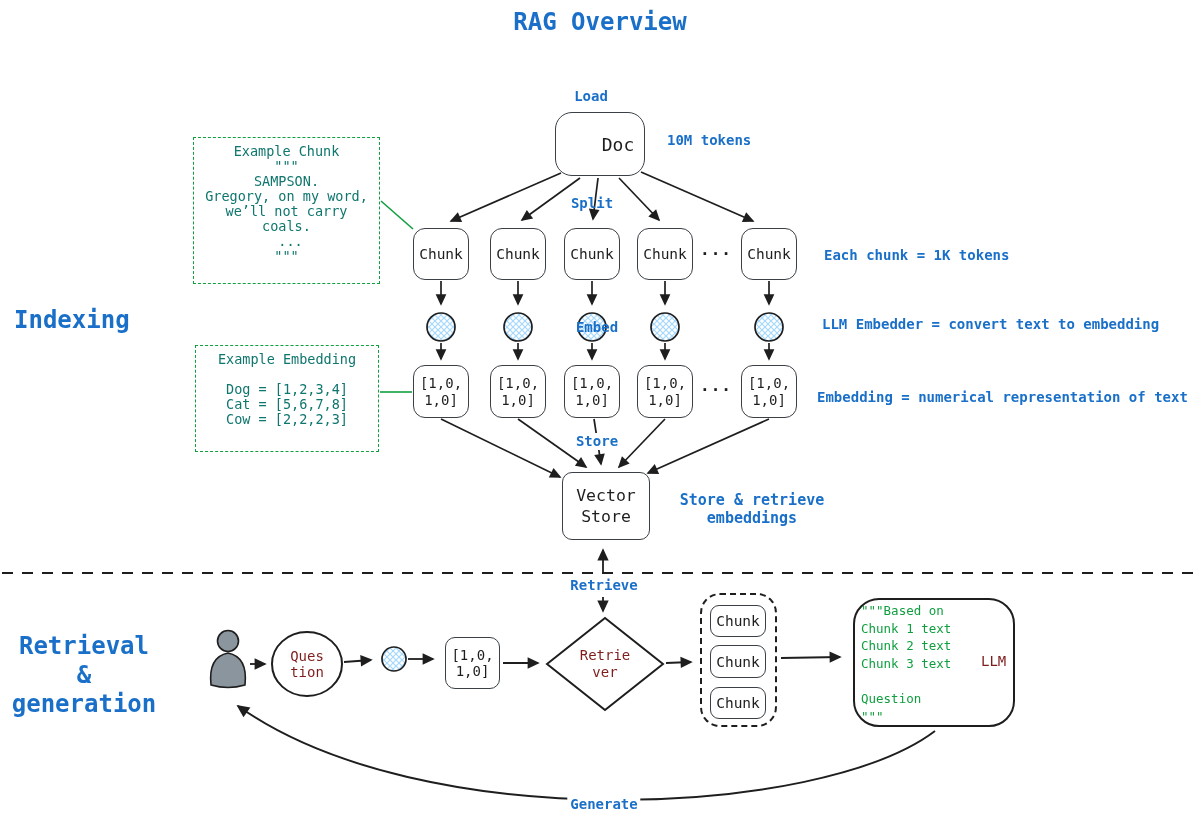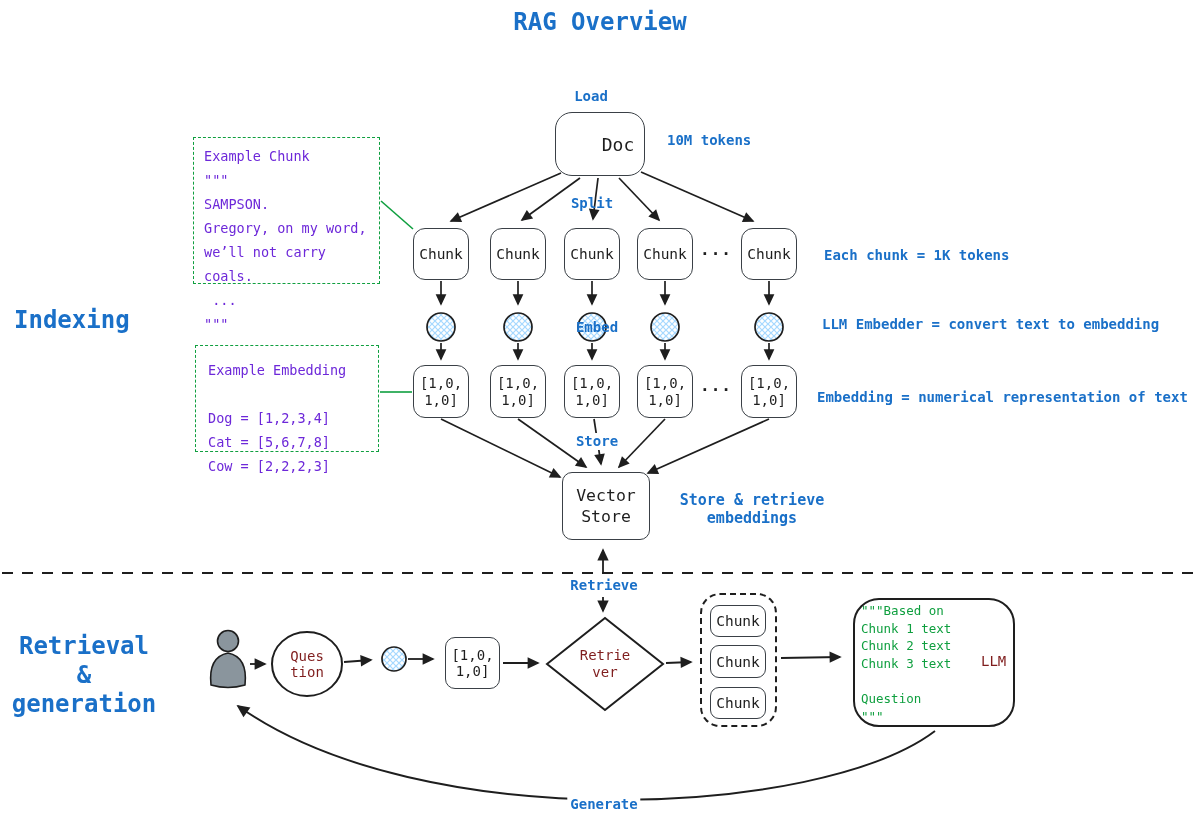--- a/index.html
+++ b/index.html
@@ -7,22 +7,22 @@
          font-family:"DejaVu Sans Mono",monospace;overflow:hidden;color:#1e1e1e;}
   .abs{position:absolute;}
   svg.layer{position:absolute;left:0;top:0;}
   .lbl{position:absolute;color:#1a70c8;font-weight:bold;font-size:14px;white-space:pre;line-height:17px;}
   .lbl.big{font-size:24px;line-height:29px;}
   .ctr{transform:translateX(-50%);text-align:center;}
   .whitebg{background:#ffffff;padding:0 3px;}
   .node{position:absolute;background:#ffffff;border:1.6px solid #3a4046;border-radius:12px;
         display:flex;align-items:center;justify-content:center;white-space:pre;text-align:center;
         color:#1e1e1e;box-sizing:border-box;}
-  .gbox{position:absolute;border:1.8px dashed #0f9f3f;color:#6d28d9;font-size:13.5px;
-        line-height:24px;white-space:pre;background:#ffffff;box-sizing:border-box;}
+  .gbox{position:absolute;border:1.8px dashed #0f9f3f;color:#0f766e;font-size:13.5px;
+        line-height:15px;white-space:pre;background:#ffffff;box-sizing:border-box;text-align:center;}
   .dots{position:absolute;color:#1e1e1e;font-size:16px;font-weight:bold;letter-spacing:1px;}
   .prompt{position:absolute;color:#0f9f3f;font-size:12.5px;line-height:17.6px;white-space:pre;}
   .plain{position:absolute;color:#7f1d1d;white-space:pre;text-align:center;}
 </style>
 </head>
 <body>
 
 <div class="stage">
 
   <svg class="layer" width="1200" height="822" viewBox="0 0 1200 822">
@@ -156,21 +156,21 @@
 Store</div>
 
   <div class="gbox" style="left:193px;top:137px;width:187px;height:147px;padding:6px 10px;">Example Chunk
 """
 SAMPSON.
 Gregory, on my word,
 we’ll not carry
 coals.
  ...
 """</div>
-  <div class="gbox" style="left:195px;top:345px;width:184px;height:107px;padding:12px 12px;">Example Embedding
+  <div class="gbox" style="left:195px;top:345px;width:184px;height:107px;padding:6px 12px;">Example Embedding
 
 Dog = [1,2,3,4]
 Cat = [5,6,7,8]
 Cow = [2,2,2,3]</div>
 
   <div class="lbl ctr" style="left:604px;top:577px;">Retrieve</div>
 
   <div class="plain ctr" style="left:307px;top:648px;font-size:14px;line-height:16px;">Ques
 tion</div>
 

